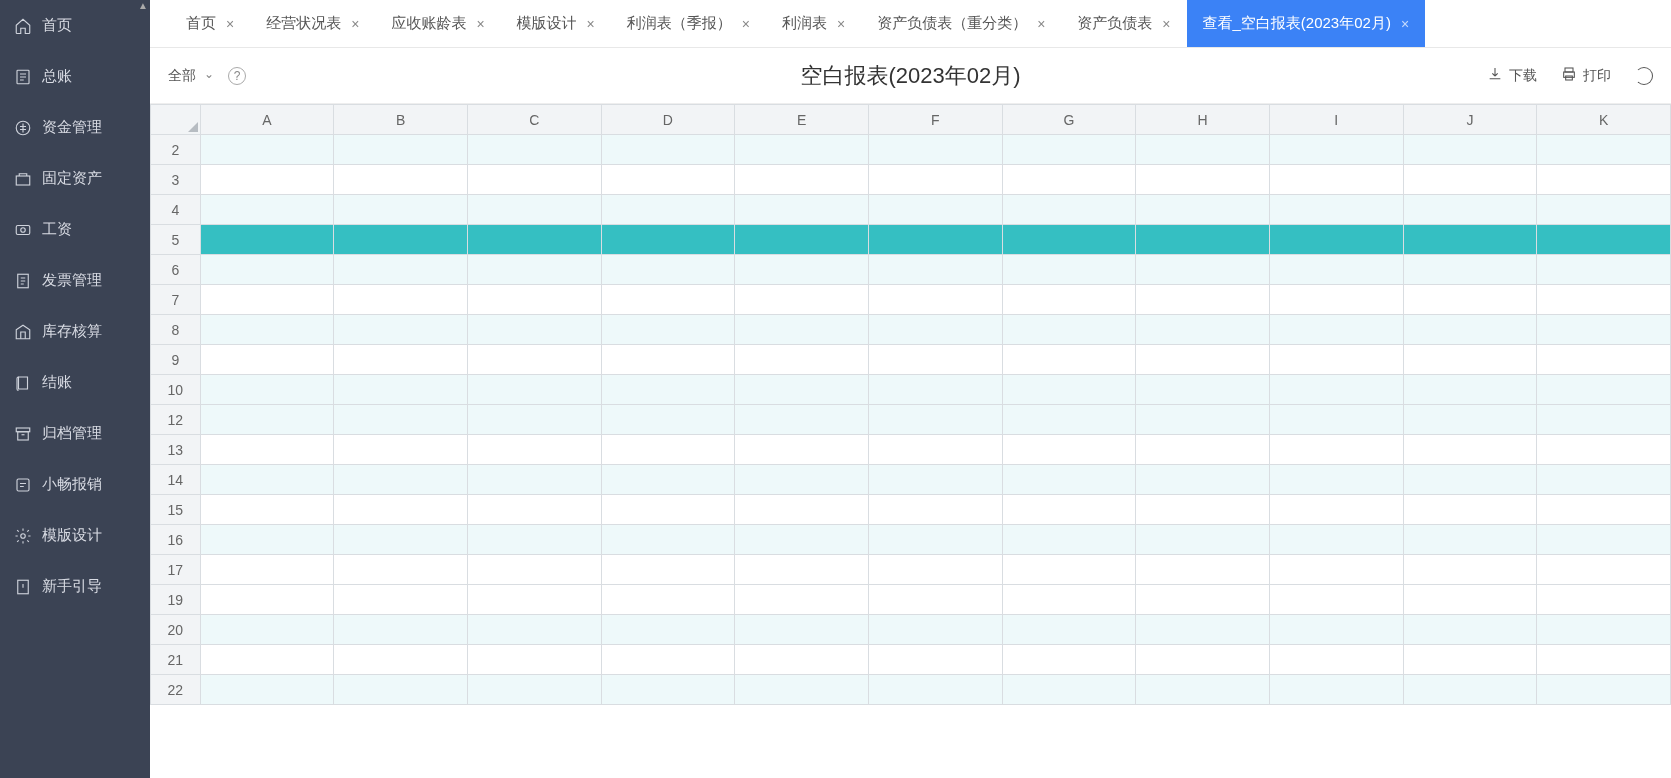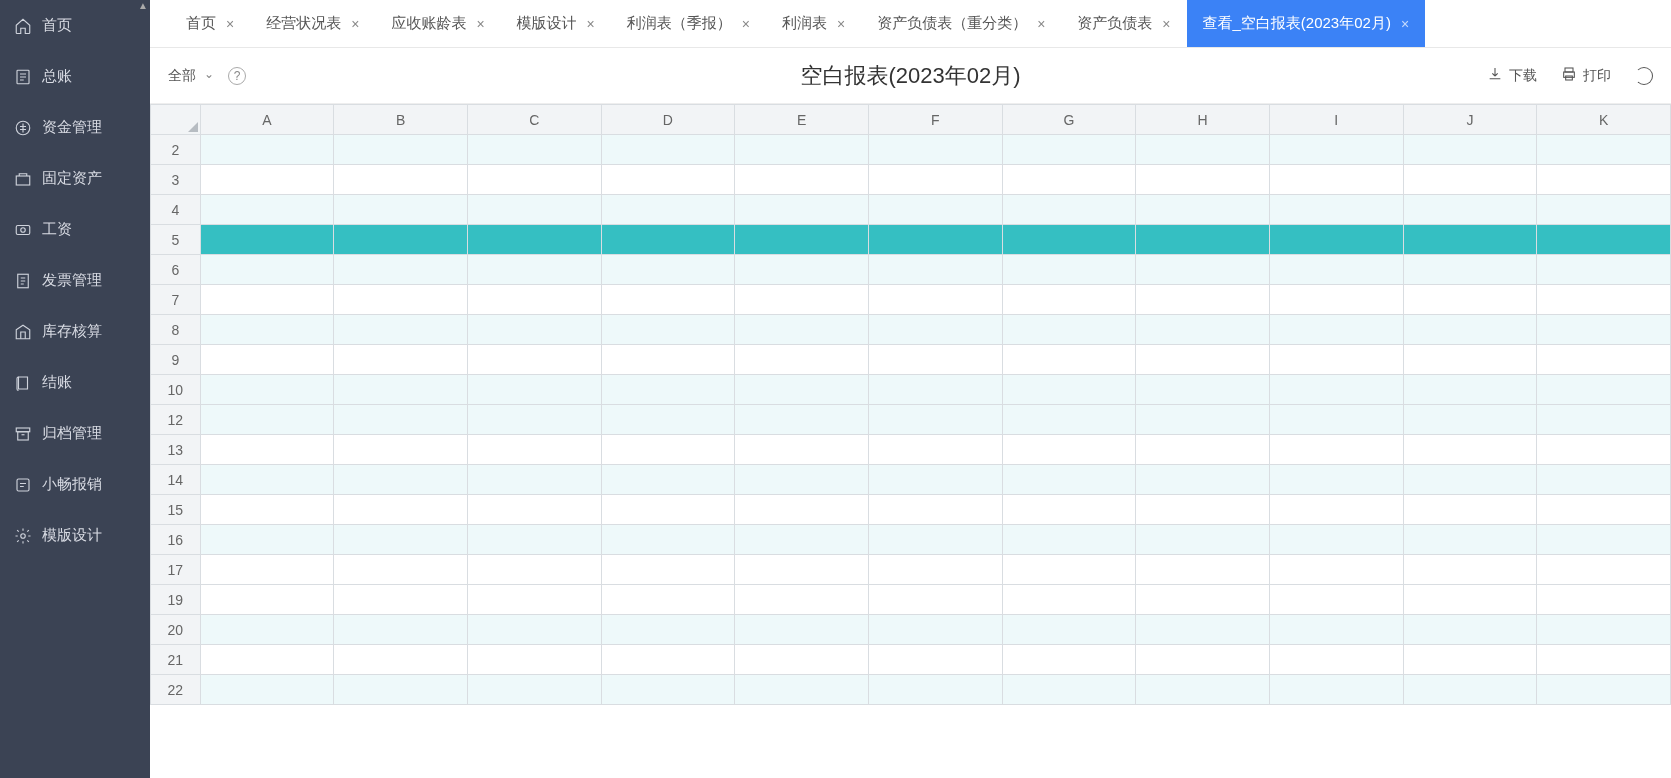--- a/index.html
+++ b/index.html
@@ -285,20 +285,29 @@
         <span class="sidebar-label">小畅报销</span>
       </div>
       <div class="sidebar-item">
         <span class="sidebar-icon">
           <svg viewBox="0 0 24 24">
             <circle cx="12" cy="12" r="3"></circle>
             <path d="M12 2v3M12 19v3M4.2 4.2l2.1 2.1M17.7 17.7l2.1 2.1M2 12h3M19 12h3M4.2 19.8l2.1-2.1M17.7 6.3l2.1-2.1"></path>
           </svg>
         </span>
         <span class="sidebar-label">模版设计</span>
+      </div>
+      <div class="sidebar-item">
+        <span class="sidebar-icon">
+          <svg viewBox="0 0 24 24">
+            <rect x="5" y="3" width="14" height="18"></rect>
+            <path d="M12 8v5m0 3v.01"></path>
+          </svg>
+        </span>
+        <span class="sidebar-label">新手引导</span>
       </div>
     </div>
 </div>
 
 <div class="main">
 
   <div class="tabs-bar" id="tabs-bar">
       <div class="tab">
         <span>首页</span>
         <span class="close">×</span>

